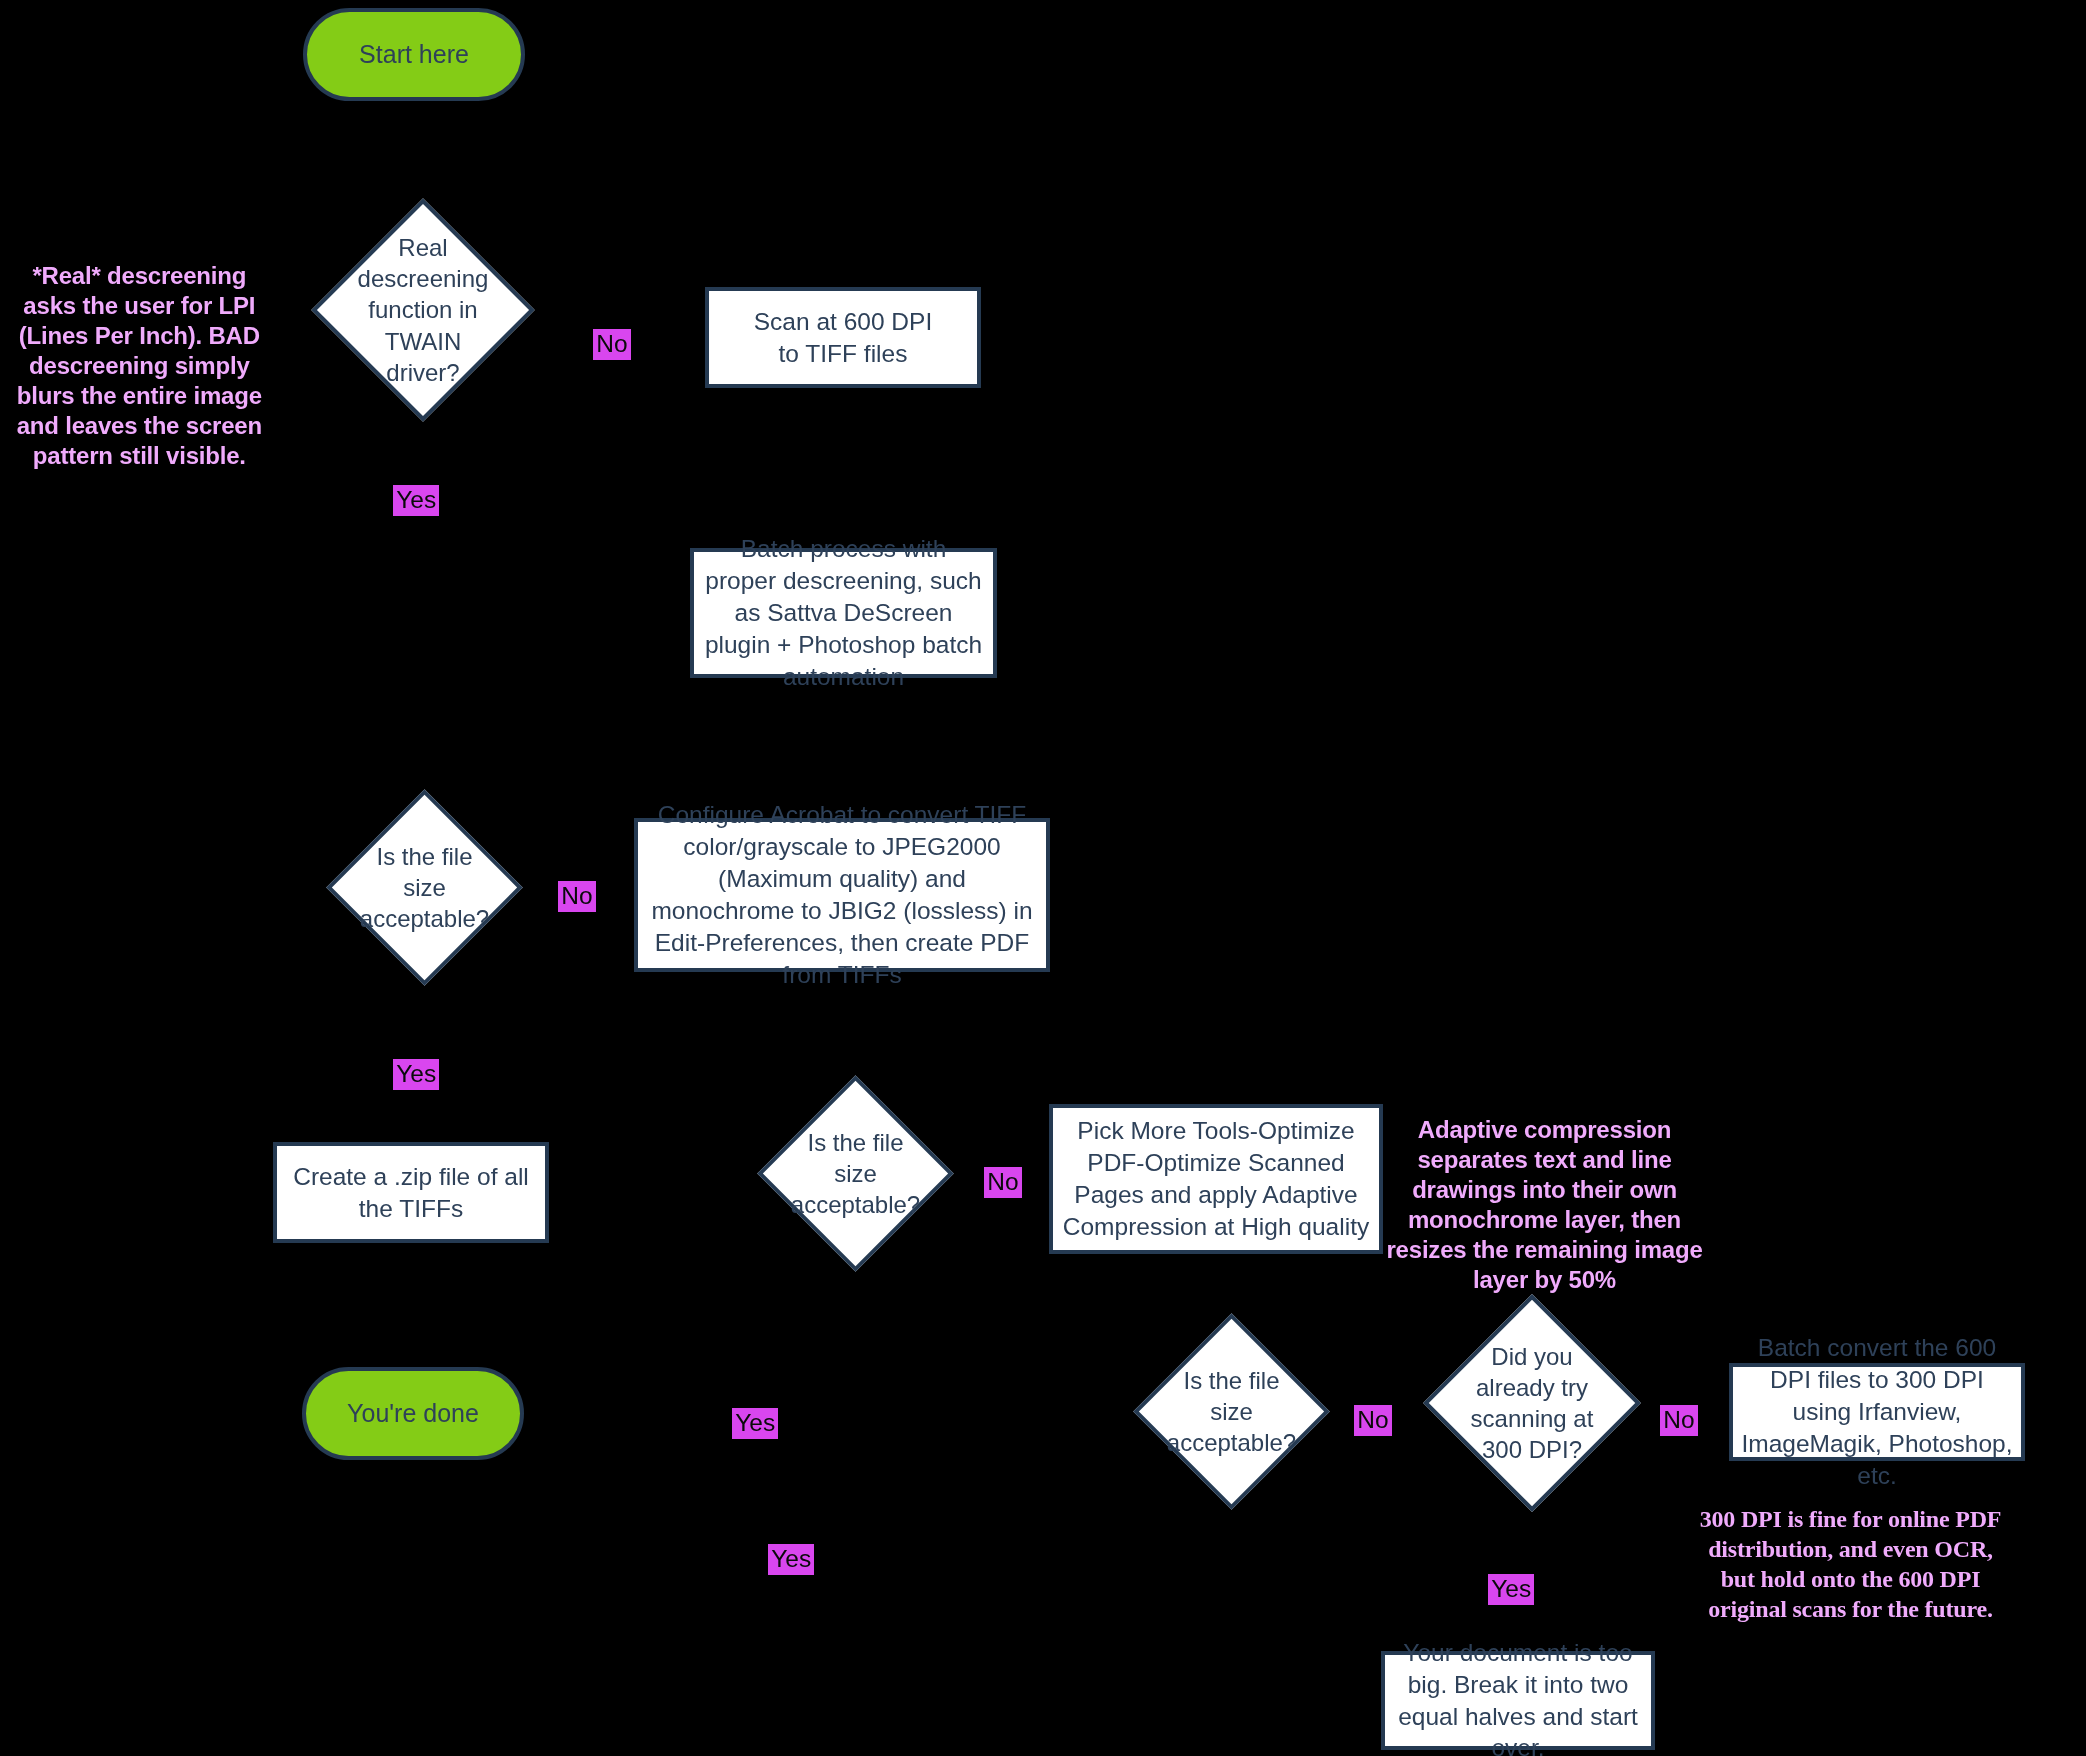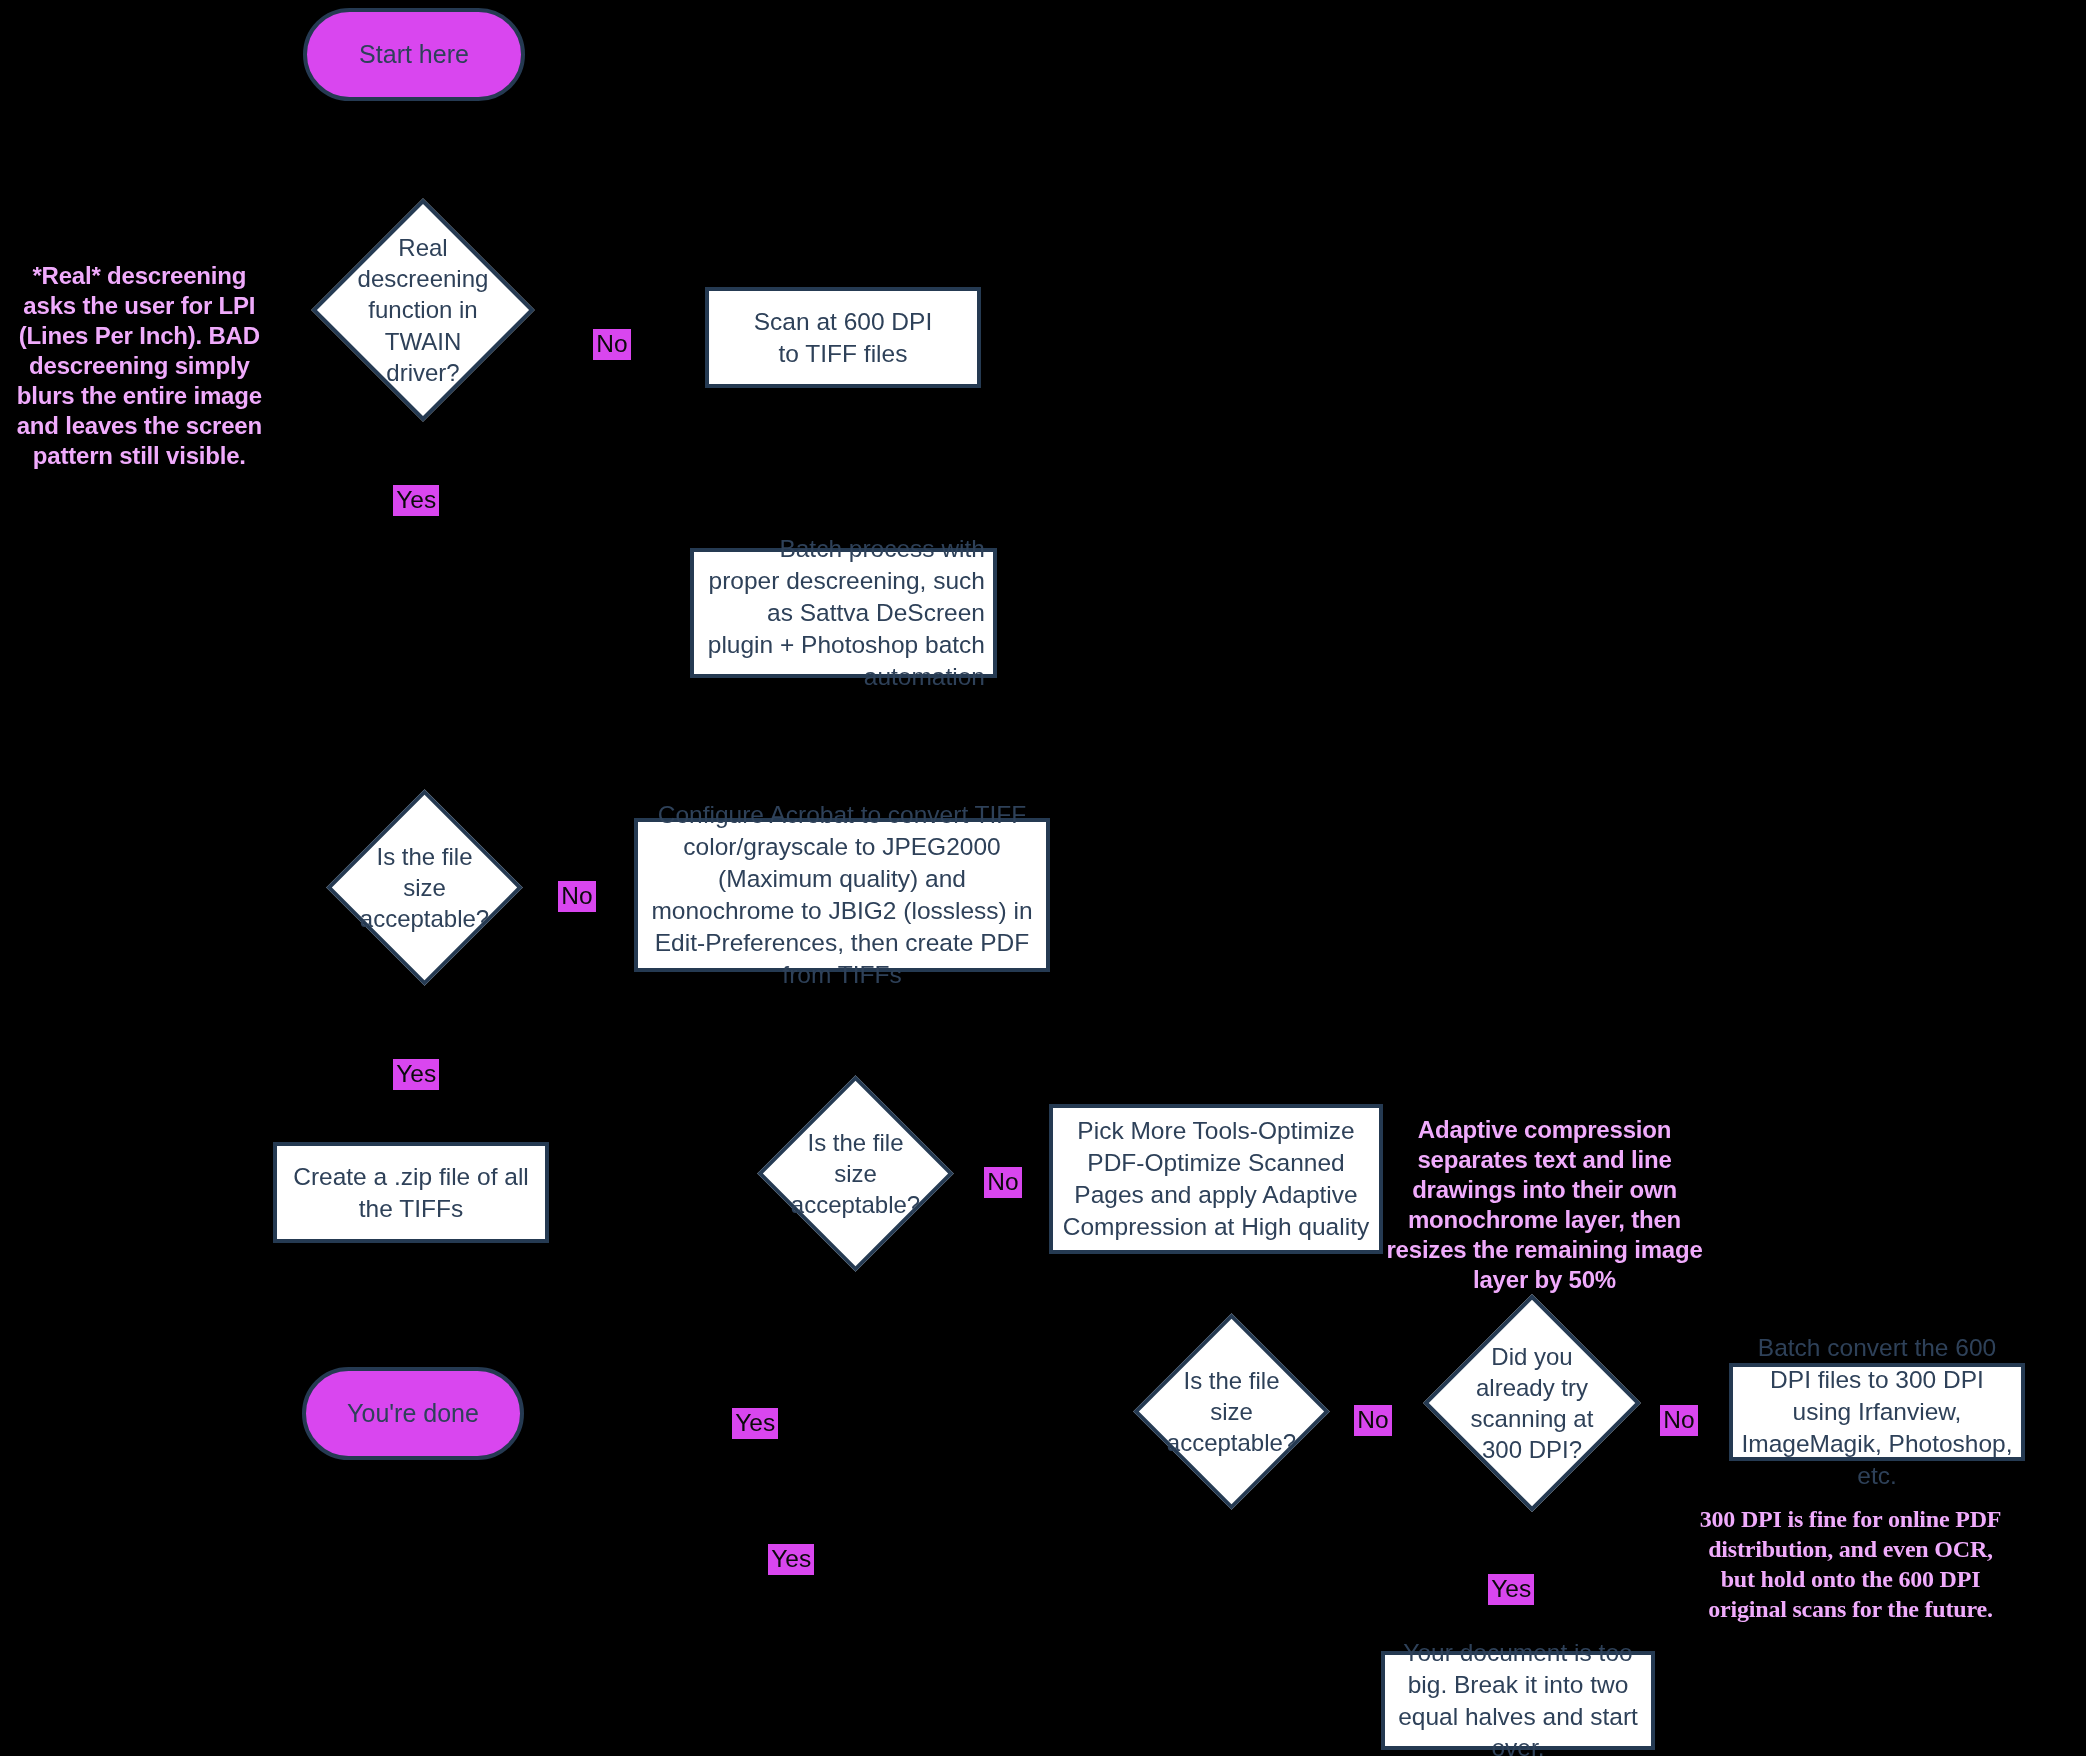--- a/index.html
+++ b/index.html
@@ -36,21 +36,21 @@
 
   
   .box {
     background: #ffffff;
     border: 4px solid #253a52;
   }
   .box .node-text { font-size: 24.5px; }
 
   
   .terminator {
-    background: #d946ef;
+    background: #84cc16;
     border: 4.8px solid #253a52;
     border-radius: 791px;
   }
   .terminator .node-text { font-size: 25px; }
 
   
   .diamond {
     background: transparent;
     border: none;
   }
@@ -114,21 +114,21 @@
   <div class="edge-label" style="left:593px; top:329px;">No</div>
 
   <div class="edge-label" style="left:393px; top:485px;">Yes</div>
 
   <div class="node box" style="left:705px; top:287px; width:276px; height:101px;">
     <span class="node-text">Scan at 600 DPI
 to TIFF files</span>
   </div>
 
 
-  <div class="node box" style="left:690px; top:548px; width:307px; height:130px;text-align:right;">
+  <div class="node box" style="left:690px; top:548px; width:307px; height:130px;">
     <span class="node-text">Batch process with proper descreening, such as Sattva DeScreen plugin + Photoshop batch automation</span>
   </div>
 
   <div class="node diamond" style="left:355px; top:818px; width:139px; height:139px;">
     <div class="dia-shape"></div>
     <span class="node-text" style="width:182px;">Is the file size acceptable?</span>
   </div>
 
   <div class="edge-label" style="left:558px; top:881px;">No</div>
 

